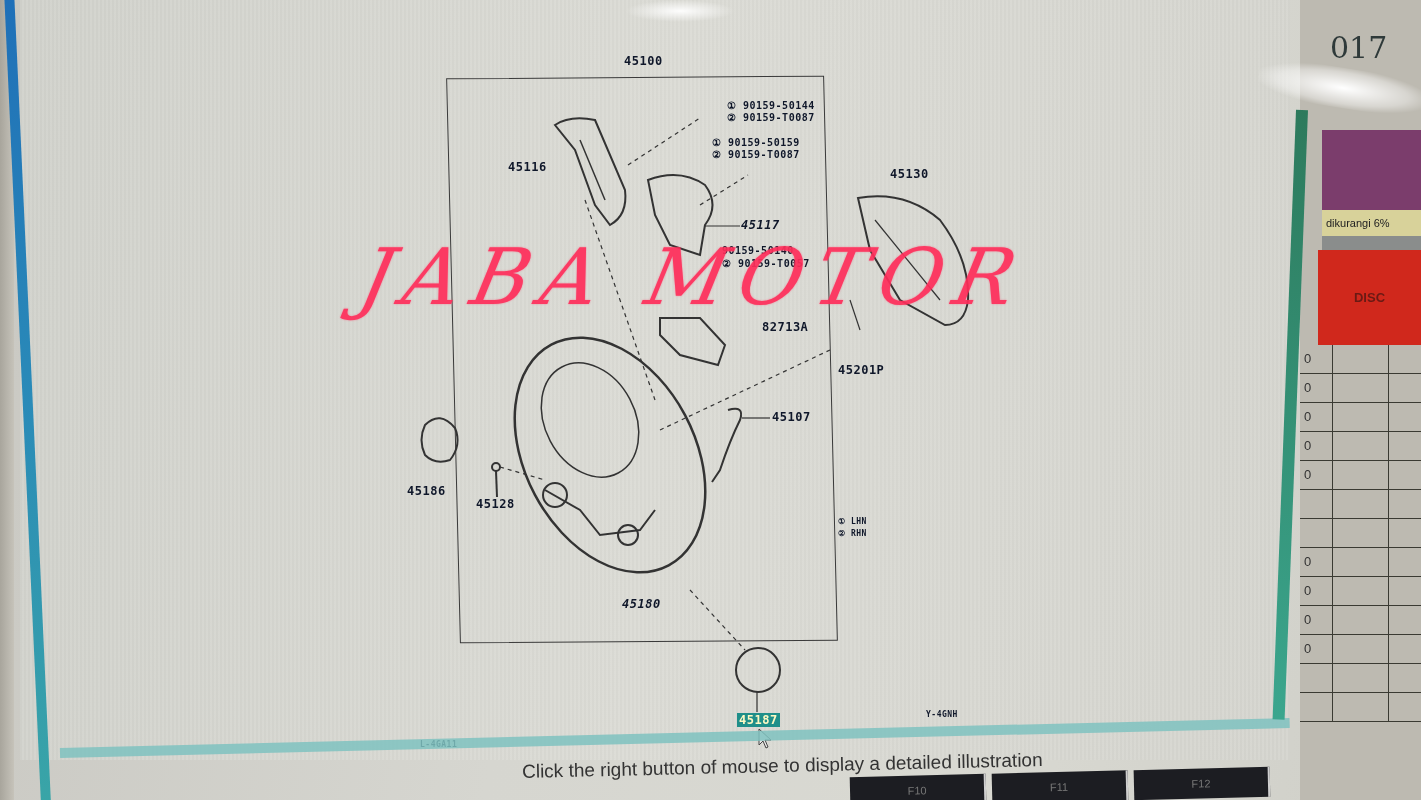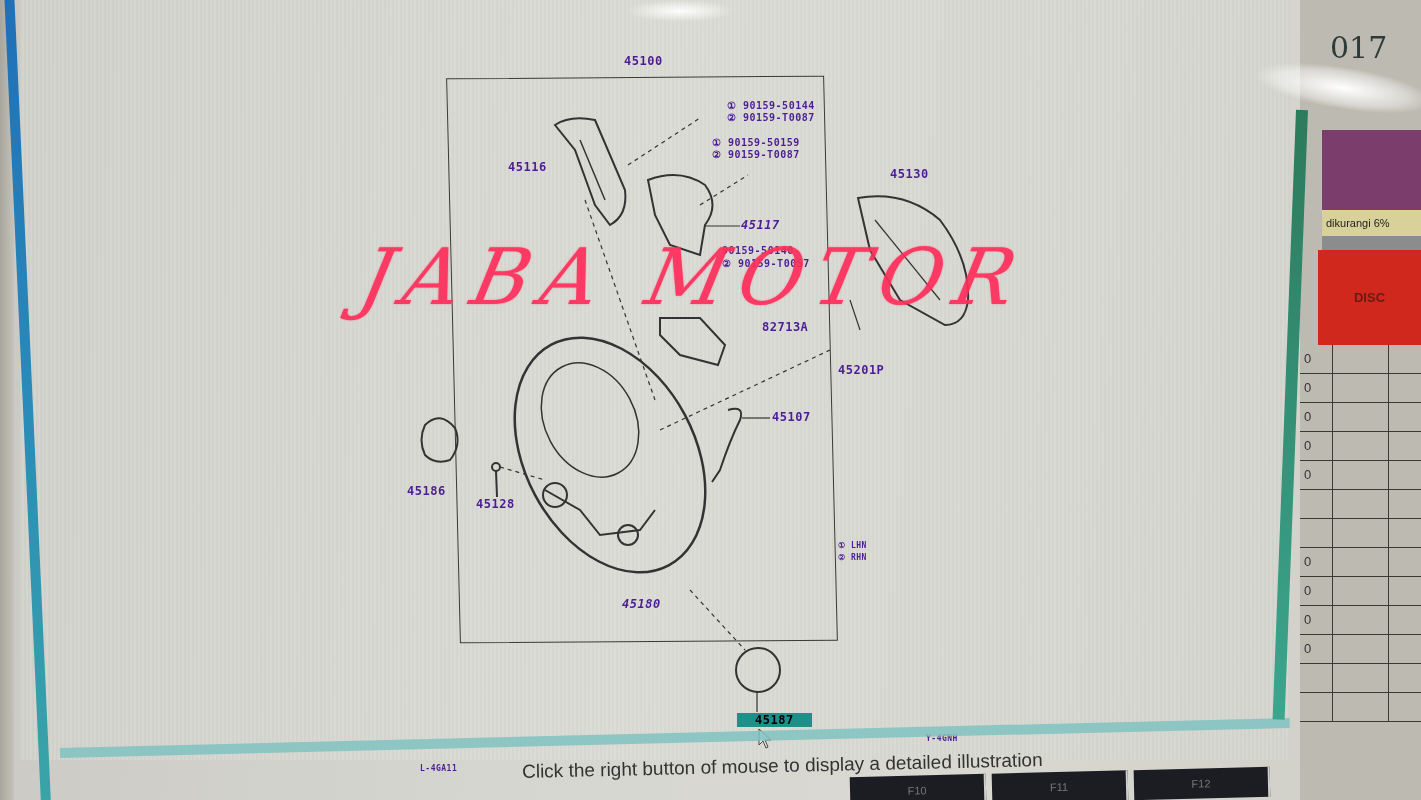--- a/index.html
+++ b/index.html
@@ -46,26 +46,26 @@
       transform: rotate(9deg);
     }
     
     .diagram-frame {
       position:absolute; left:453px; top:77px; width:376px; height:563px;
       border:1.5px solid #3a3a3a;
       transform: skewX(1deg) rotate(-0.4deg);
     }
     .part-label {
       position:absolute; font-family:"DejaVu Sans Mono", monospace; font-size:12px;
-      font-weight:bold; color:#4c1d95; letter-spacing:0.5px; white-space:nowrap;
+      font-weight:bold; color:#0f172a; letter-spacing:0.5px; white-space:nowrap;
     }
     .small-label { font-size:10px; }
-    .tiny-label { font-size:8px;margin-top:24px; }
+    .tiny-label { font-size:8px; }
     .highlight {
-      background:#1f8f8a; color:#000000; padding:0 18px;
+      background:#1f8f8a; color:#fef9c3; padding:0 2px;
     }
     .part-svg { position:absolute; overflow:visible; }
     .watermark {
       position:absolute; left:362px; top:232px;
       font-family:"DejaVu Serif", serif; font-style:italic;
       font-size:78px; color:#ff2d5a; letter-spacing:12px;
       white-space:nowrap; opacity:0.92; transform: skewX(-12deg);
       text-shadow: 0 0 2px rgba(255,60,100,0.6);
     }
     .status-bar-text {

